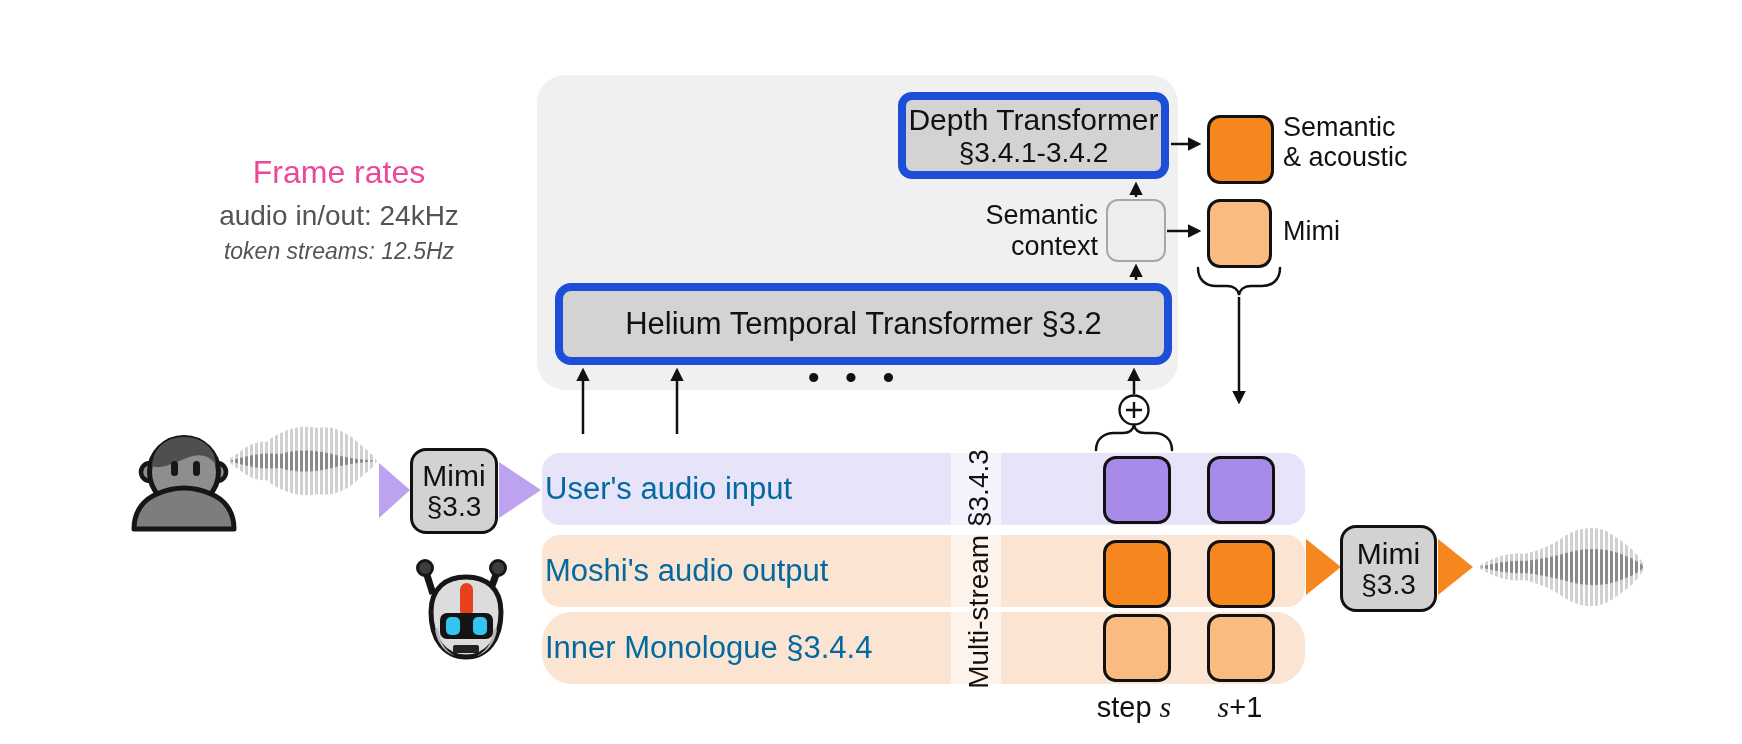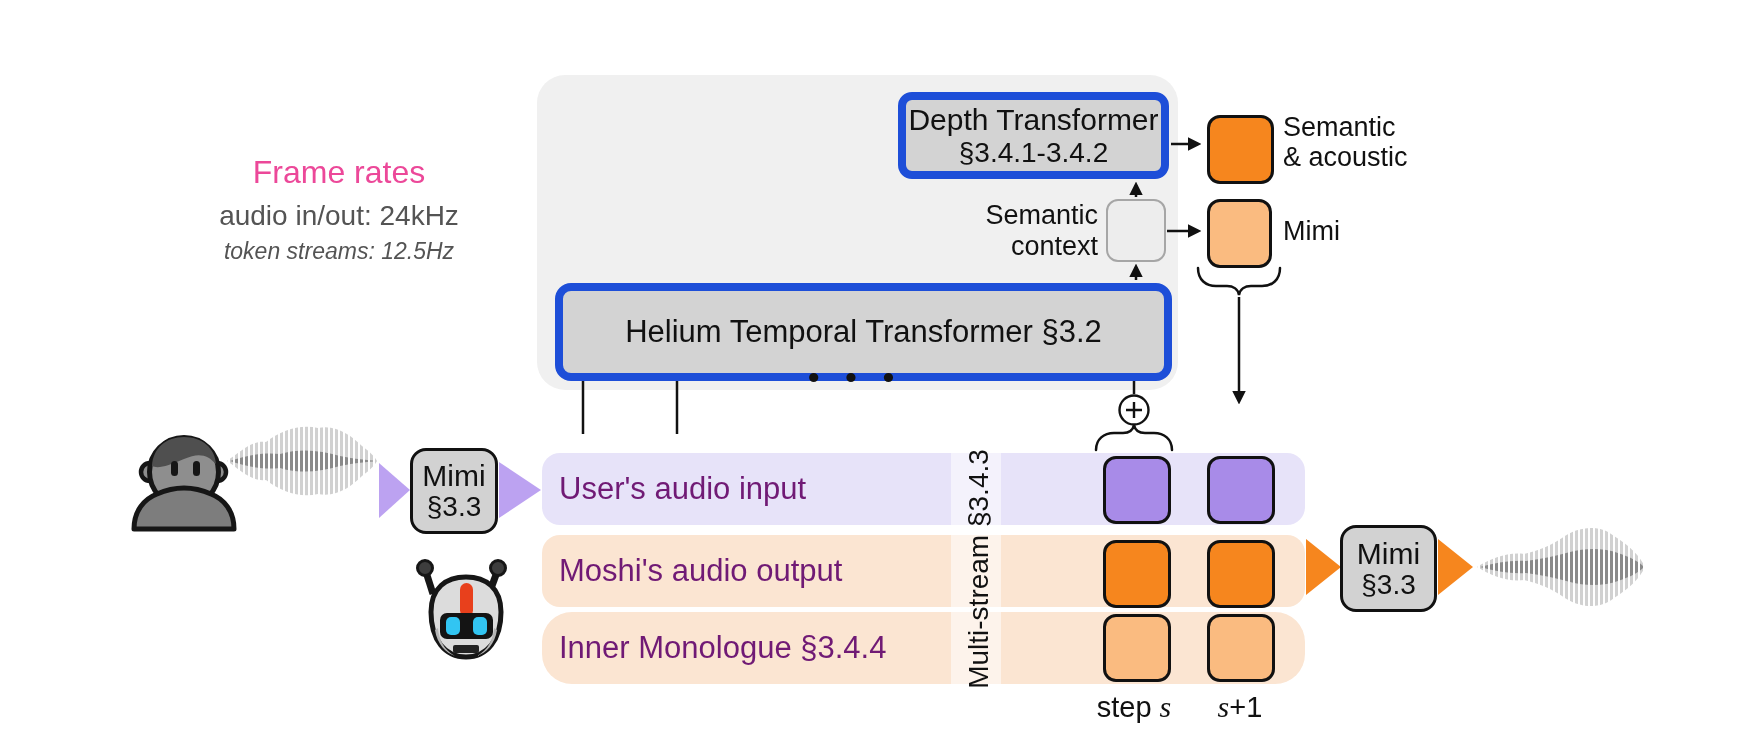--- a/index.html
+++ b/index.html
@@ -5,21 +5,21 @@
   html,body{margin:0;padding:0;background:#ffffff;}
   #canvas{position:relative;width:1742px;height:744px;background:#ffffff;overflow:hidden;
           font-family:"Liberation Sans",sans-serif;color:#111;}
   .abs{position:absolute;box-sizing:border-box;}
   .graybox{background:#d3d3d3;border:8px solid #1d4ed8;border-radius:15px;
            display:flex;flex-direction:column;align-items:center;justify-content:center;}
   .mimibox{background:#d2d2d2;border:3px solid #111;border-radius:16px;
            display:flex;flex-direction:column;align-items:center;justify-content:center;}
   .token{position:absolute;border:3px solid #111;border-radius:13px;}
   .band{position:absolute;border-radius:18px;display:flex;align-items:center;}
-  .band-label{font-size:31px;color:#701a75;padding-left:17px;white-space:nowrap;}
+  .band-label{font-size:31px;color:#0369a1;padding-left:3px;white-space:nowrap;}
   .ctr{text-align:center;}
   .mvar{font-family:"Liberation Serif",serif;font-style:italic;}
   svg{position:absolute;left:0;top:0;}
 </style>
 </head>
 <body>
 
 <div id="canvas">
 
   <div class="abs" style="left:537px;top:75px;width:641px;height:315px;background:#f0f0f0;border-radius:28px;"></div>
@@ -122,21 +122,21 @@
     <div style="font-size:28px;line-height:32px;">§3.4.1-3.4.2</div>
   </div>
 
   <div class="abs" style="left:1106px;top:199px;width:60px;height:63px;background:#ededed;
               border:2px solid #a6a6a6;border-radius:12px;"></div>
   <div class="abs" style="left:940px;top:200px;width:158px;text-align:right;font-size:27px;line-height:31px;">
     <div>Semantic</div>
     <div>context</div>
   </div>
 
-  <div class="abs graybox" style="left:555px;top:283px;width:617px;height:98px;border-radius:16px;">
+  <div class="abs graybox" style="left:555px;top:283px;width:617px;height:82px;border-radius:16px;">
     <div style="font-size:31px;">Helium Temporal Transformer §3.2</div>
   </div>
 
   <div class="abs ctr" style="left:795px;top:360px;width:120px;font-size:34px;line-height:34px;letter-spacing:8px;color:#111;">• • •</div>
 
   <div class="token" style="left:1207px;top:115px;width:61px;height:63px;background:#f6861e;"></div>
   <div class="abs" style="left:1283px;top:112px;width:170px;font-size:27px;line-height:30px;">
     <div>Semantic</div>
     <div>&amp; acoustic</div>
   </div>

